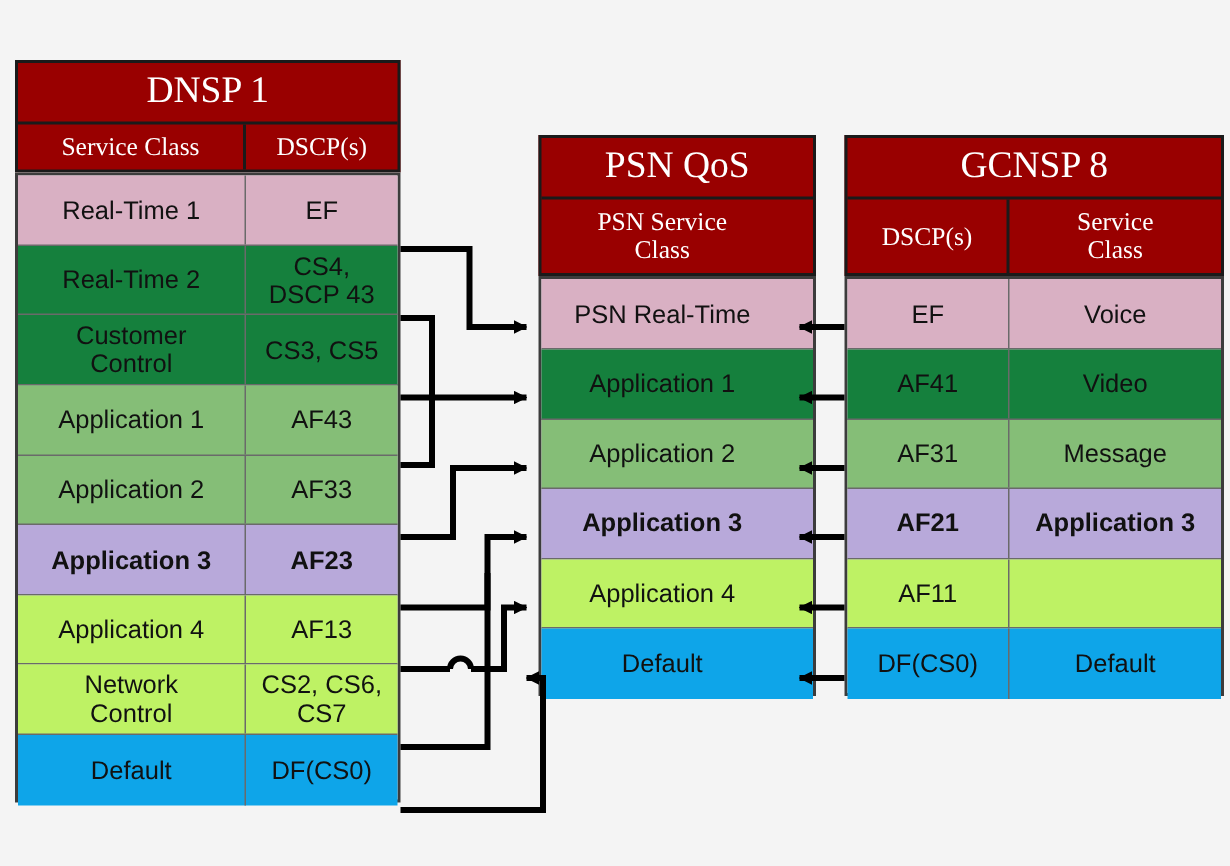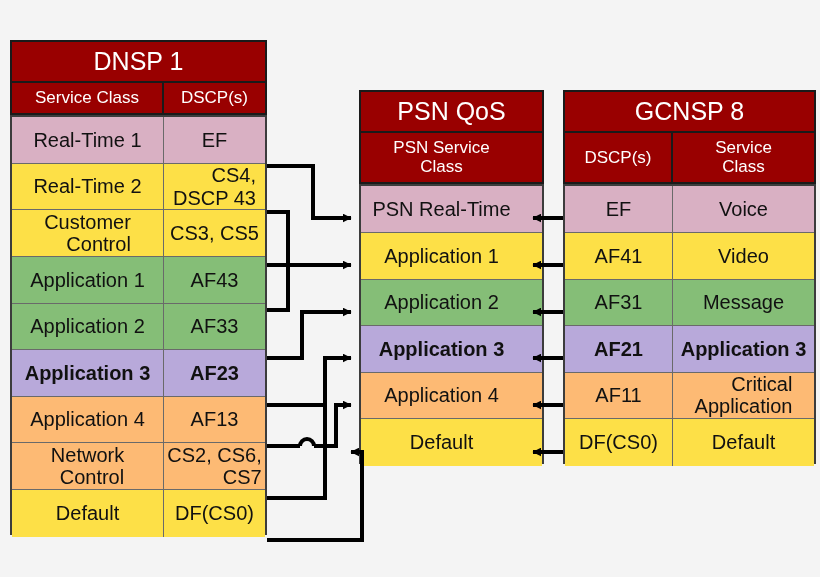--- a/index.html
+++ b/index.html
@@ -13,20 +13,21 @@
   .stage{position:absolute;left:0;top:0;width:820px;height:577px;}
 
   
   .tbl{position:absolute;box-sizing:border-box;}
   .hdr{
     box-sizing:border-box;
     border:2px solid #1a1a1a;
     background:#990000;
     color:#ffffff;
     width:100%;
+    font-family:Liberation Serif, serif;
   }
   .hdr .title{
     box-sizing:border-box;
     text-align:center;
     font-size:25px;
     line-height:1.05;
     padding:6px 0 7px 0;
     border-bottom:2px solid #1a1a1a;
     white-space:nowrap;
   }
@@ -45,35 +46,35 @@
     box-sizing:border-box;
     border:2px solid #3c3c3c;
     width:100%;
     background:#ffffff;
   }
   .row{display:flex;width:100%;box-sizing:border-box;border-bottom:1px solid #6a6a6a;}
   .row:last-child{border-bottom:none;}
   .cell{
     box-sizing:border-box;
     display:flex;align-items:center;justify-content:center;
-    text-align:right;
-    font-size:20px;
+    text-align:center;
+    font-size:17px;
     line-height:1.12;
     color:#111111;
     padding:2px 3px;
   }
   .cell.div{border-right:1px solid #6a6a6a;}
 
   
   .c-pink{background:#d9b0c3;}
-  .c-blue{background:#fde047;}
+  .c-blue{background:#15803d;}
   .c-green{background:#85be77;}
   .c-purple{background:#b8a9da;font-weight:bold;}
-  .c-orange{background:#fdba74;}
-  .c-grey{background:#fde047;}
+  .c-orange{background:#bef264;}
+  .c-grey{background:#0ea5e9;}
 
   
   #dnsp{left:10px;top:40px;width:257px;}
   #dnsp .body{height:420px;}
   #dnsp .row{height:46.6px;}
   #dnsp .cell.a{width:152px;}
   #dnsp .cell.b{width:101px;}
 
   #psn{left:359px;top:90px;width:185px;}
   #psn .body{height:280px;}
@@ -190,21 +191,20 @@
         <div class="row c-green">
           <div class="cell a div">AF31</div>
           <div class="cell b">Message</div>
         </div>
         <div class="row c-purple">
           <div class="cell a div">AF21</div>
           <div class="cell b">Application 3</div>
         </div>
         <div class="row c-orange">
           <div class="cell a div">AF11</div>
-          <div class="cell b">Critical<br>Application</div>
         </div>
         <div class="row c-grey">
           <div class="cell a div">DF(CS0)</div>
           <div class="cell b">Default</div>
         </div>
       </div>
   </div>
 
   <svg class="links" viewBox="0 0 820 577">
     <defs>

